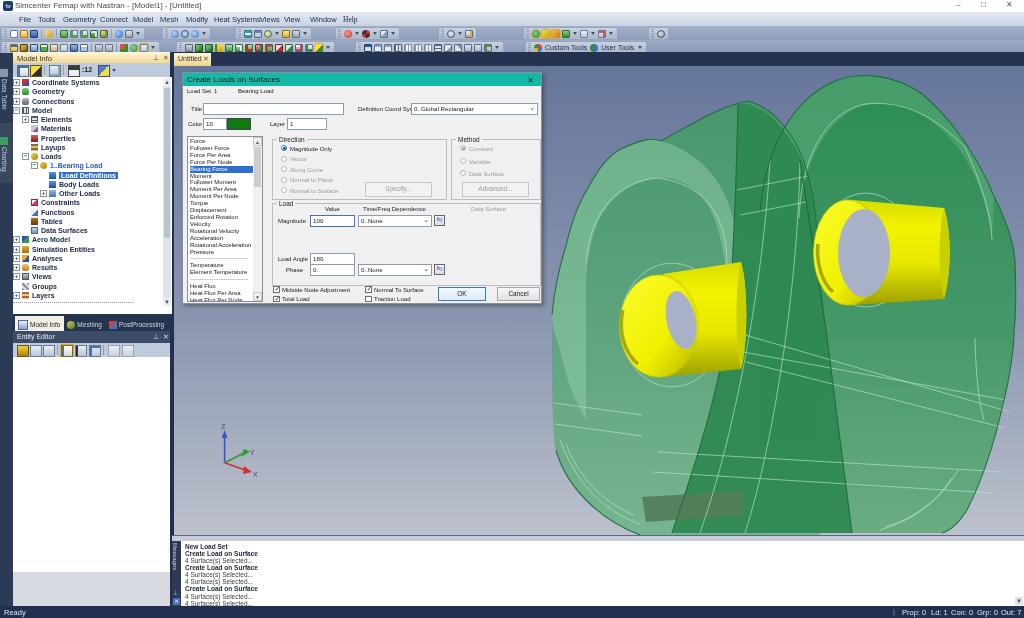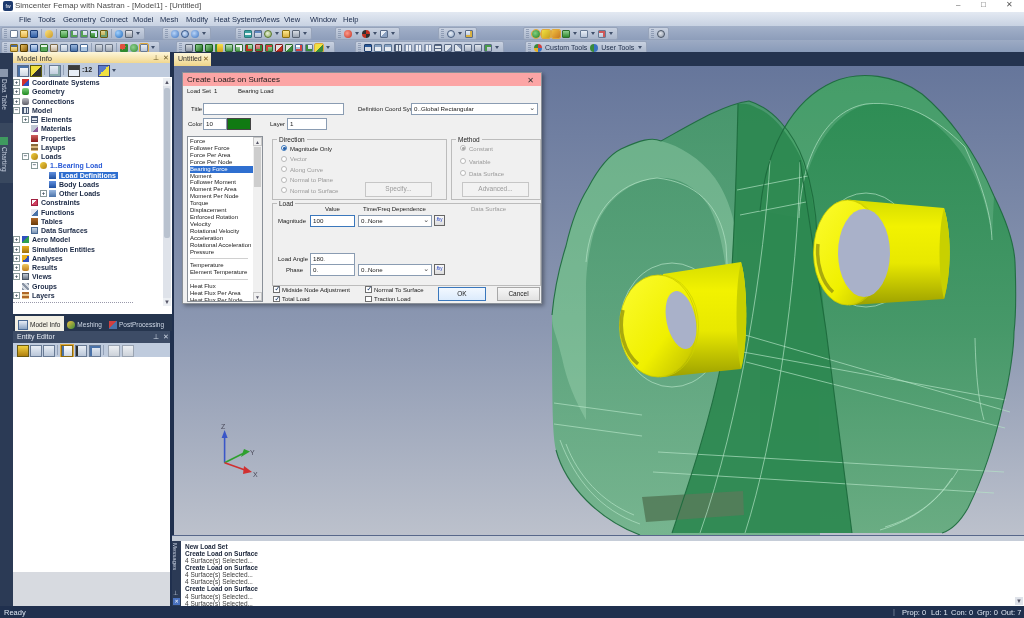--- a/index.html
+++ b/index.html
@@ -45,21 +45,21 @@
 
 #tabrow{left:172px;top:52px;width:852px;height:14px;background:#24334f;}
 #untab{left:174px;top:53px;width:37px;height:13px;background:linear-gradient(#fdf6da,#eed488);font-size:7px;color:#333;}
 #viewport{left:174px;top:66px;width:850px;height:469px;}
 #splitter{left:172px;top:535px;width:852px;height:6px;background:#c6cdd8;border-top:1px solid #57678a;}
 #msgstrip{left:172px;top:541px;width:9px;height:65px;background:#2b3a55;}
 #msgs{left:181px;top:541px;width:843px;height:65px;background:#fff;font-size:6.5px;color:#222;}
 #statusbar{left:0;top:606px;width:1024px;height:12px;background:#20304e;color:#dfe6f2;font-size:7.5px;}
 
 #dialog{left:182px;top:72px;width:360px;height:232px;background:#f0f0f0;border:1px solid #8a9098;box-shadow:2px 2px 4px rgba(0,0,0,.35);box-sizing:border-box;}
-#dlgtitle{left:0;top:0;width:100%;height:13px;background:#fca5a5;font-size:8px;color:#1a1a1a;padding:2px 0 0 4px;box-sizing:border-box;}
+#dlgtitle{left:0;top:0;width:100%;height:13px;background:#14b8a6;font-size:8px;color:#1a1a1a;padding:2px 0 0 4px;box-sizing:border-box;}
 .dlab{position:absolute;font-size:6px;color:#1a1a1a;white-space:nowrap;}
 .dlab.gray{color:#9a9a9a;}
 .dinput{position:absolute;background:#fff;border:1px solid #8a9cb2;font-size:6.2px;color:#1a1a1a;padding:1px 0 0 2px;white-space:nowrap;overflow:hidden;}
 .dinput.foc{border:1px solid #3a77bc;}
 .chev{position:absolute;right:2px;top:0px;color:#444;font-size:7px;}
 #dlist{left:4px;top:63px;width:76px;height:166px;background:#fff;border:1px solid #8a9098;font-size:6px;color:#1a1a1a;overflow:hidden;line-height:6.9px;padding:1px 0 0 2px;box-sizing:border-box;}
 #dlistsb{left:70px;top:64px;width:9px;height:164px;background:#f0f0f0;}
 .grp{position:absolute;border:1px solid #bcbcbc;margin:0;padding:0;}
 .grp legend{font-size:6.5px;color:#1a1a1a;margin-left:4px;padding:0 2px;}
 .radio{position:absolute;width:6px;height:6px;border-radius:50%;background:#fff;border:1px solid #707070;box-sizing:border-box;}
@@ -92,21 +92,21 @@
     <span style="left:55px;">Geometry</span>
     <span style="left:92px;">Connect</span>
     <span style="left:125px;">Model</span>
     <span style="left:152px;">Mesh</span>
     <span style="left:178px;">Modify</span>
     <span style="left:206px;">Heat</span>
     <span style="left:224px;">Systems</span>
     <span style="left:252px;">Views</span>
     <span style="left:276px;">View</span>
     <span style="left:302px;">Window</span>
-    <span style="left:335px;">Help</span>
+    <span style="left:335px;font-family:Liberation Serif, serif;">Help</span>
 </div>
 <div class="abs" id="tb1">
   <div class="seg" style="left:1px;">
     <div class="ic" style="background:linear-gradient(135deg,#fff 70%,#cfd8e6);border:1px solid #6b7b94;"></div>
     <div class="ic" style="background:linear-gradient(#ffe9a0,#e8b64d);border:1px solid #a07c20;"></div>
     <div class="ic" style="background:linear-gradient(#7e9fd0,#2e5ea6);border:1px solid #1d3f78;"></div>
     <div class="sp"></div>
     <div class="ic" style="background:linear-gradient(135deg,#ffe27a,#c89a2a);border-radius:4px;"></div>
     <div class="sp"></div>
     <div class="ic" style="background:linear-gradient(#9fd79f,#3f9a3f);border:1px solid #2e6b2e;"></div>

